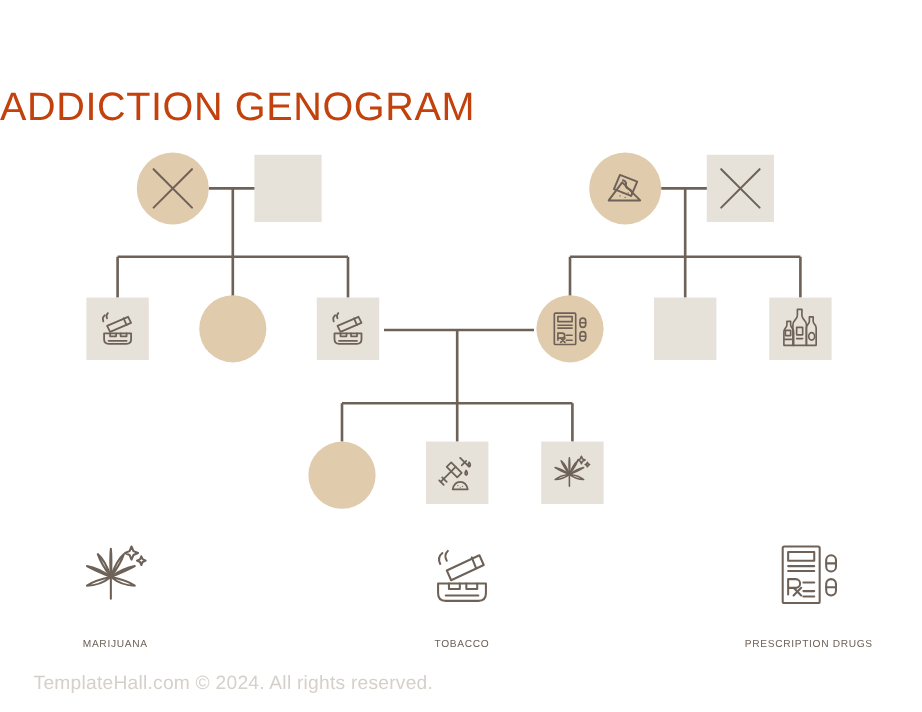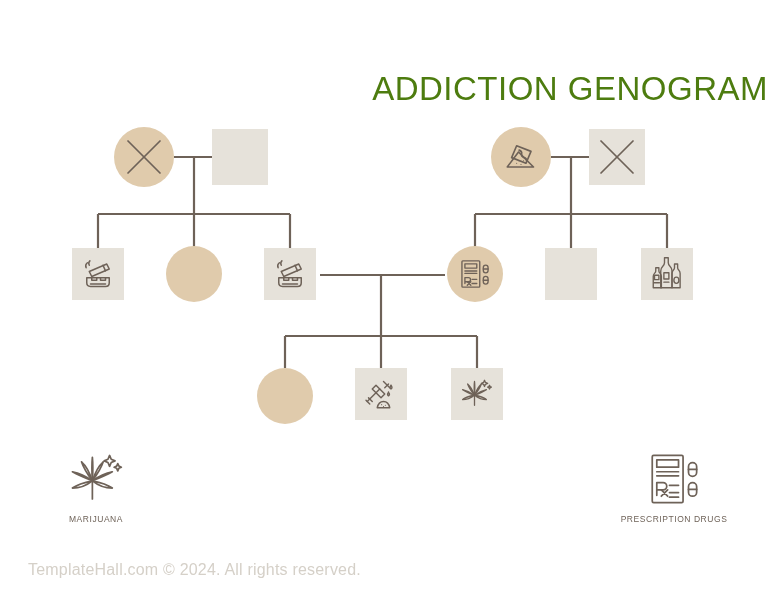--- a/index.html
+++ b/index.html
@@ -22,24 +22,24 @@
     width: 768px;
     height: 593px;
   }
 
   
   #title {
     position: absolute;
     left: 0;
     top: 70px;
     width: 768px;
-    text-align: right;
+    text-align: left;
     font-size: 33px;
     letter-spacing: 0.5px;
-    color: #4d7c0f;
+    color: #c2410c;
     font-weight: 400;
     white-space: nowrap;
   }
 
   
   #lines {
     position: absolute;
     left: 0;
     top: 0;
     width: 768px;
@@ -87,21 +87,21 @@
     flex-direction: column;
     align-items: center;
   }
   .legend-glyph {
     height: 62px;
     display: flex;
     align-items: center;
     justify-content: center;
   }
   .legend-label {
-    margin-top: 4px;
+    margin-top: 21px;
     font-size: 8.5px;
     letter-spacing: 0.55px;
     color: #6E6258;
     text-align: center;
     white-space: nowrap;
   }
 
   
   #footer {
     position: absolute;
@@ -302,20 +302,35 @@
           <path d="M28 34 q15 -6 22 -10 q-11 2 -22 10"></path>
           <path d="M28 34 q-15 3 -22 8 q12 0 22 -8"></path>
           <path d="M28 34 q15 3 22 8 q-12 0 -22 -8"></path>
           <path d="M47 6 l1.8 4.2 L53 12 l-4.2 1.8 L47 18 l-1.8 -4.2 L41 12 l4.2 -1.8 Z"></path>
           <path d="M56 15 l1.2 2.6 L60 19 l-2.8 1.2 L56 23 l-1.2 -2.8 L52 19 l2.8 -1.2 Z"></path>
         </svg>
       </span>
       <span class="legend-label">MARIJUANA</span>
     </div>
 
+    <div class="legend-item">
+      <span class="legend-glyph">
+        <svg width="58" height="58" viewBox="0 0 64 64" stroke="#6E6258" stroke-width="1.9" fill="none" stroke-linecap="round" stroke-linejoin="round">
+          <path d="M18 28 L48 14 L52 23 L22 37 Z"></path>
+          <path d="M41 16 L45 26"></path>
+          <path d="M12 22 q-3 -6 2 -10"></path>
+          <path d="M18 19 q-3 -5 1 -9"></path>
+          <path d="M10 40 h44 v9 q0 7 -7 7 H17 q-7 0 -7 -7 Z"></path>
+          <path d="M20 40 v5 h10 v-5"></path>
+          <path d="M36 40 v5 h10 v-5"></path>
+          <path d="M17 51 h30"></path>
+        </svg>
+      </span>
+      <span class="legend-label">TOBACCO</span>
+    </div>
 
 
 
     <div class="legend-item">
       <span class="legend-glyph">
         <svg width="58" height="58" viewBox="0 0 64 64" stroke="#6E6258" stroke-width="1.9" fill="none" stroke-linecap="round" stroke-linejoin="round">
           <rect x="8" y="6" width="34" height="52" rx="1.5"></rect>
           <rect x="13" y="11" width="24" height="8"></rect>
           <path d="M13 24 h24 M13 28.5 h24"></path>
           <path d="M13 36 v14 M13 36 h7 a4 4 0 0 1 0 8 H13"></path>

